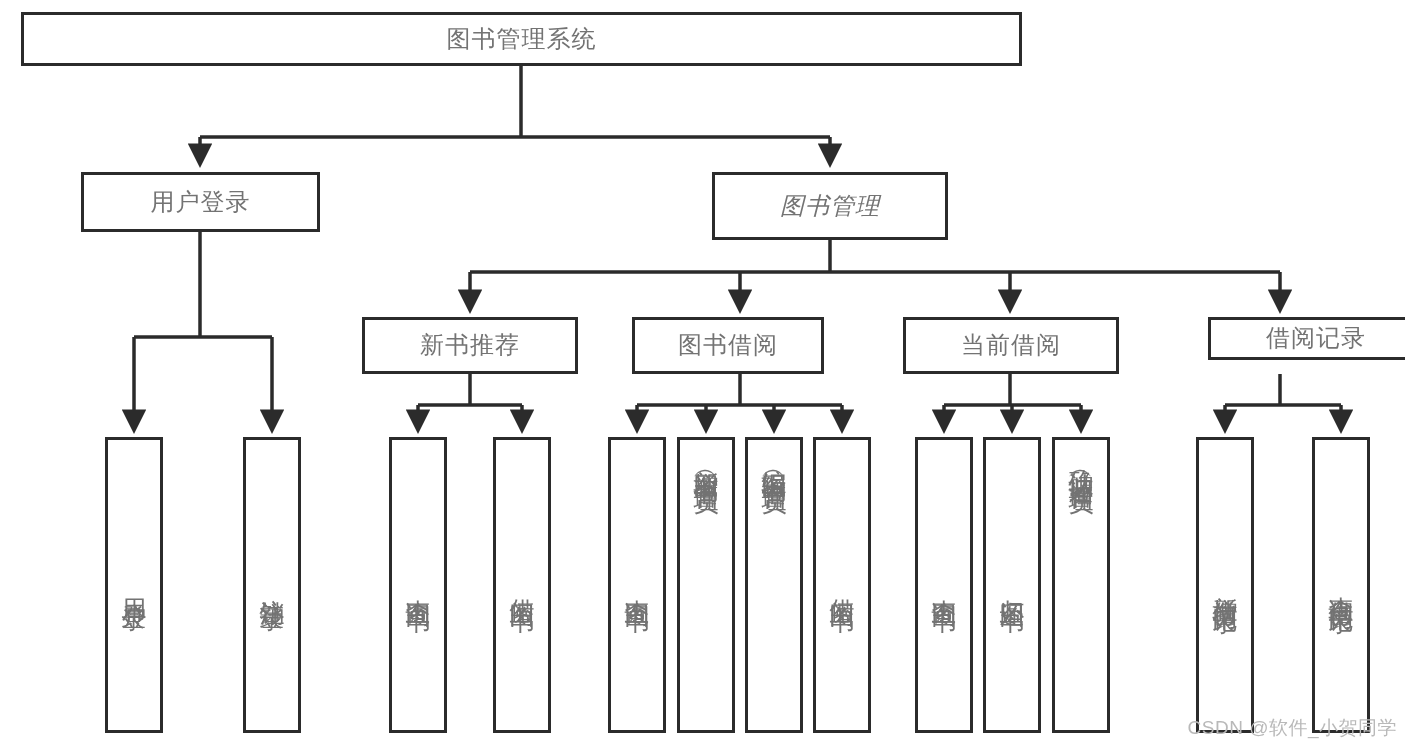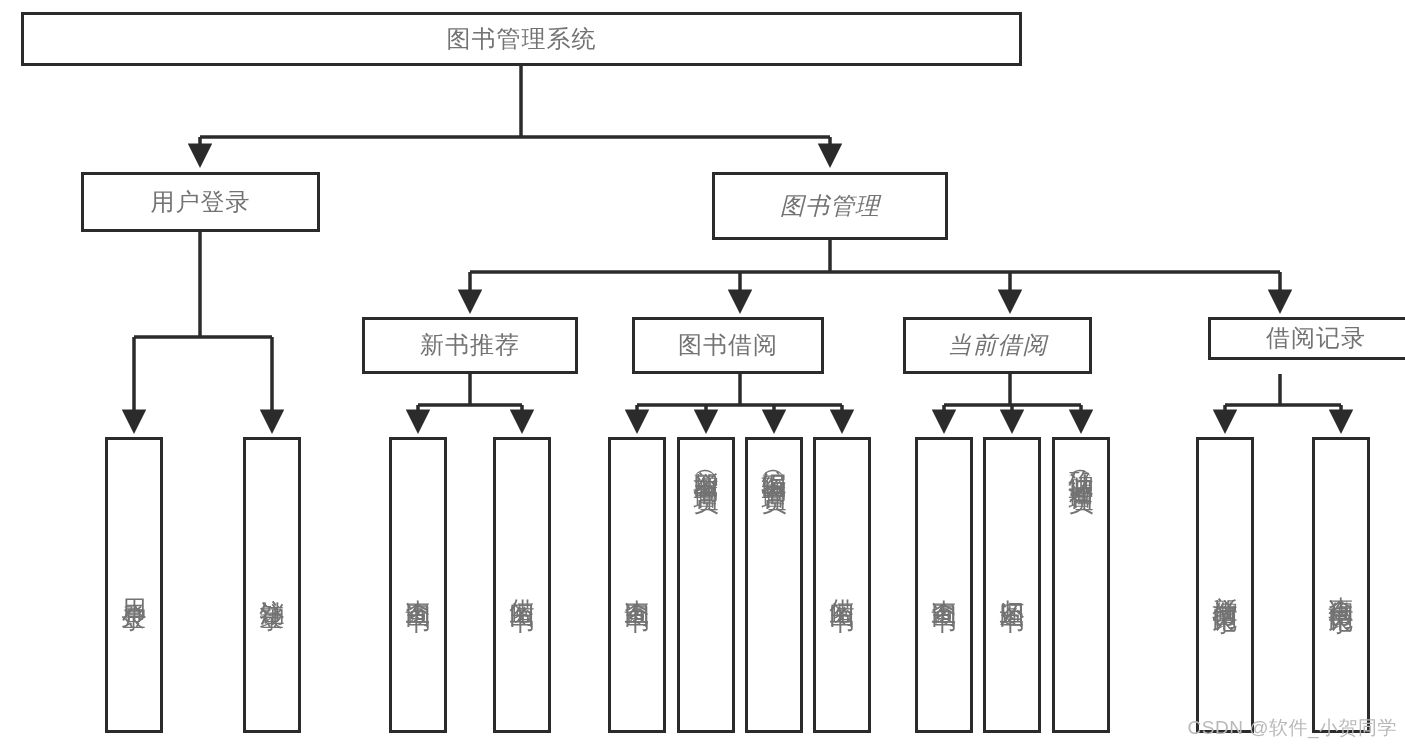--- a/index.html
+++ b/index.html
@@ -143,21 +143,21 @@
   </div>
 
   <div class="node" style="left:362px; top:317px; width:216px; height:57px;">
     <span class="node-label">新书推荐</span>
   </div>
 
   <div class="node" style="left:632px; top:317px; width:192px; height:57px;">
     <span class="node-label">图书借阅</span>
   </div>
 
-  <div class="node" style="left:903px; top:317px; width:189px; height:57px;font-style:italic;">
+  <div class="node" style="left:903px; top:317px; width:216px; height:57px;">
     <span class="node-label">当前借阅</span>
   </div>
 
   <div class="node" style="left:1208px; top:317px; width:216px; height:43px;">
     <span class="node-label">借阅记录</span>
   </div>
 
   <div class="node vert center" style="left:105px; top:437px; width:58px; height:296px;">
     <span class="node-label">用户登录</span>
   </div>

